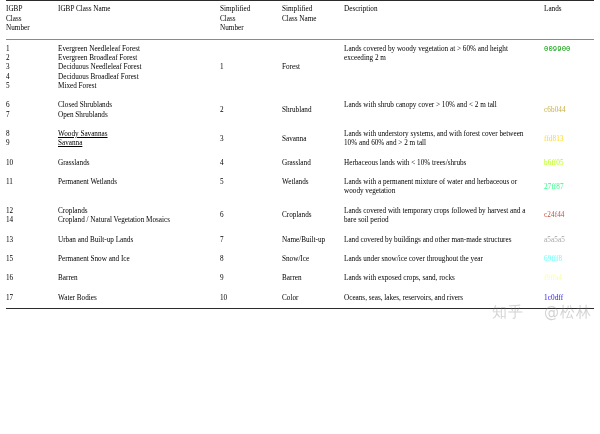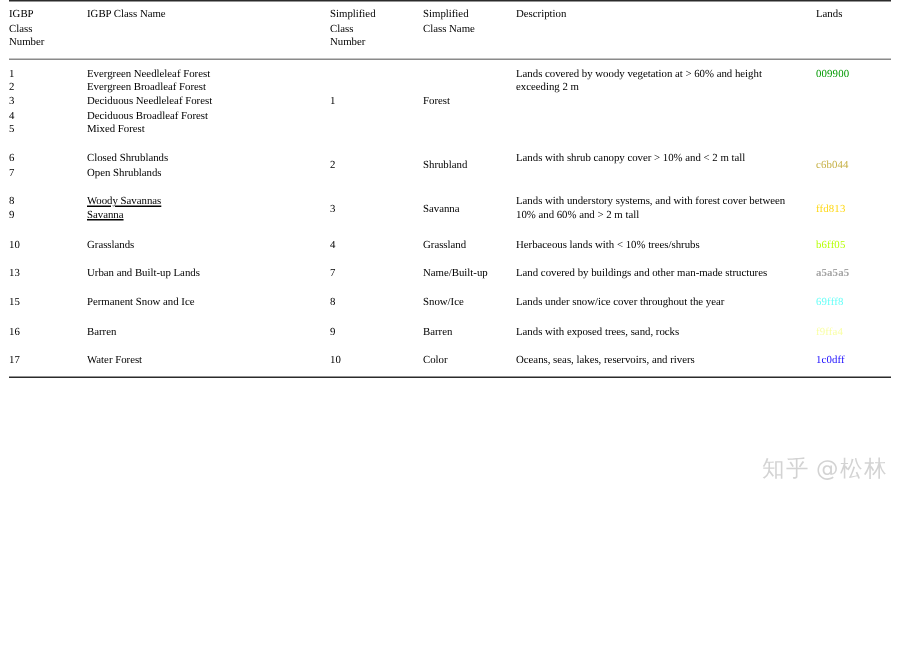--- a/index.html
+++ b/index.html
@@ -92,21 +92,21 @@
     right: 8px;
     bottom: 10px;
     font-size: 15px;
     color: rgba(120,120,120,0.33);
     font-family: "DejaVu Sans", sans-serif;
     letter-spacing: 1px;
     pointer-events: none;
     user-select: none;
     white-space: nowrap;
   }
-  .watermark .wm-logo { margin-right: 4px; }
+  .watermark .wm-logo { margin-right: 20px; }
 </style>
 </head>
 <body>
 
 <div class="table-wrap">
   <table class="igbp">
     <colgroup>
       <col class="c-num">
       <col class="c-name">
       <col class="c-snum">
@@ -138,21 +138,21 @@
 4
 5</td>
         <td class="name" style="white-space:pre-line;">Evergreen Needleleaf Forest
 Evergreen Broadleaf Forest
 Deciduous Needleleaf Forest
 Deciduous Broadleaf Forest
 Mixed Forest</td>
         <td class="snum mid">1</td>
         <td class="sname mid">Forest</td>
         <td class="desc">Lands covered by woody vegetation at &gt; 60% and height exceeding 2 m</td>
-        <td class="color" style="color: rgb(0, 153, 0);">009900</td>
+        <td class="color" style="color: rgb(0, 153, 0); font-family: Liberation Mono, monospace;">009900</td>
       </tr>
 
       <tr>
         <td class="num">6
 7</td>
         <td class="name" style="white-space:pre-line;">Closed Shrublands
 Open Shrublands</td>
         <td class="snum mid">2</td>
         <td class="sname mid">Shrubland</td>
         <td class="desc">Lands with shrub canopy cover &gt; 10% and &lt; 2 m tall</td>
@@ -172,52 +172,70 @@
 
       <tr>
         <td class="num">10</td>
         <td class="name" style="white-space:pre-line;margin-left:16px;">Grasslands</td>
         <td class="snum">4</td>
         <td class="sname">Grassland</td>
         <td class="desc">Herbaceous lands with &lt; 10% trees/shrubs</td>
         <td class="color" style="color: rgb(182, 255, 5);">b6ff05</td>
       </tr>
 
-
+      <tr>
+        <td class="num">11</td>
+        <td class="name" style="white-space:pre-line;">Permanent Wetlands</td>
+        <td class="snum">5</td>
+        <td class="sname">Wetlands</td>
+        <td class="desc">Lands with a permanent mixture of water and herbaceous or woody vegetation</td>
+        <td class="color mid" style="color: rgb(39, 255, 135);">27ff87</td>
+      </tr>
+
+      <tr>
+        <td class="num">12
+14</td>
+        <td class="name" style="white-space:pre-line;">Croplands
+Cropland / Natural Vegetation Mosaics</td>
+        <td class="snum mid">6</td>
+        <td class="sname mid">Croplands</td>
+        <td class="desc">Lands covered with temporary crops followed by harvest and a bare soil period</td>
+        <td class="color mid" style="color: rgb(194, 79, 68);">c24f44</td>
+      </tr>
 
       <tr>
         <td class="num">13</td>
         <td class="name" style="white-space:pre-line;">Urban and Built-up Lands</td>
         <td class="snum">7</td>
         <td class="sname">Name/Built-up</td>
         <td class="desc">Land covered by buildings and other man-made structures</td>
-        <td class="color mid" style="color: rgb(165, 165, 165); font-weight: bold;">a5a5a5</td>
+        <td class="color mid" style="color: rgb(165, 165, 165);">a5a5a5</td>
       </tr>
 
       <tr>
         <td class="num">15</td>
         <td class="name" style="white-space:pre-line;">Permanent Snow and Ice</td>
         <td class="snum">8</td>
         <td class="sname">Snow/Ice</td>
         <td class="desc">Lands under snow/ice cover throughout the year</td>
         <td class="color" style="color: rgb(105, 255, 248);">69fff8</td>
       </tr>
 
       <tr>
         <td class="num">16</td>
         <td class="name" style="white-space:pre-line;">Barren</td>
         <td class="snum">9</td>
         <td class="sname">Barren</td>
-        <td class="desc">Lands with exposed trees, sand, rocks</td>
+        <td class="desc">Lands with exposed crops, sand, rocks</td>
         <td class="color" style="color: rgb(249, 255, 164);">f9ffa4</td>
       </tr>
 
       <tr class="last-row">
         <td class="num">17</td>
-        <td class="name" style="white-space:pre-line;">Water Forest</td>
+        <td class="name" style="white-space:pre-line;">Water Bodies</td>
         <td class="snum">10</td>
         <td class="sname">Color</td>
         <td class="desc">Oceans, seas, lakes, reservoirs, and rivers</td>
         <td class="color" style="color: rgb(28, 13, 255);">1c0dff</td>
       </tr>
 
     </tbody>
   </table>
 
   <div class="watermark">

